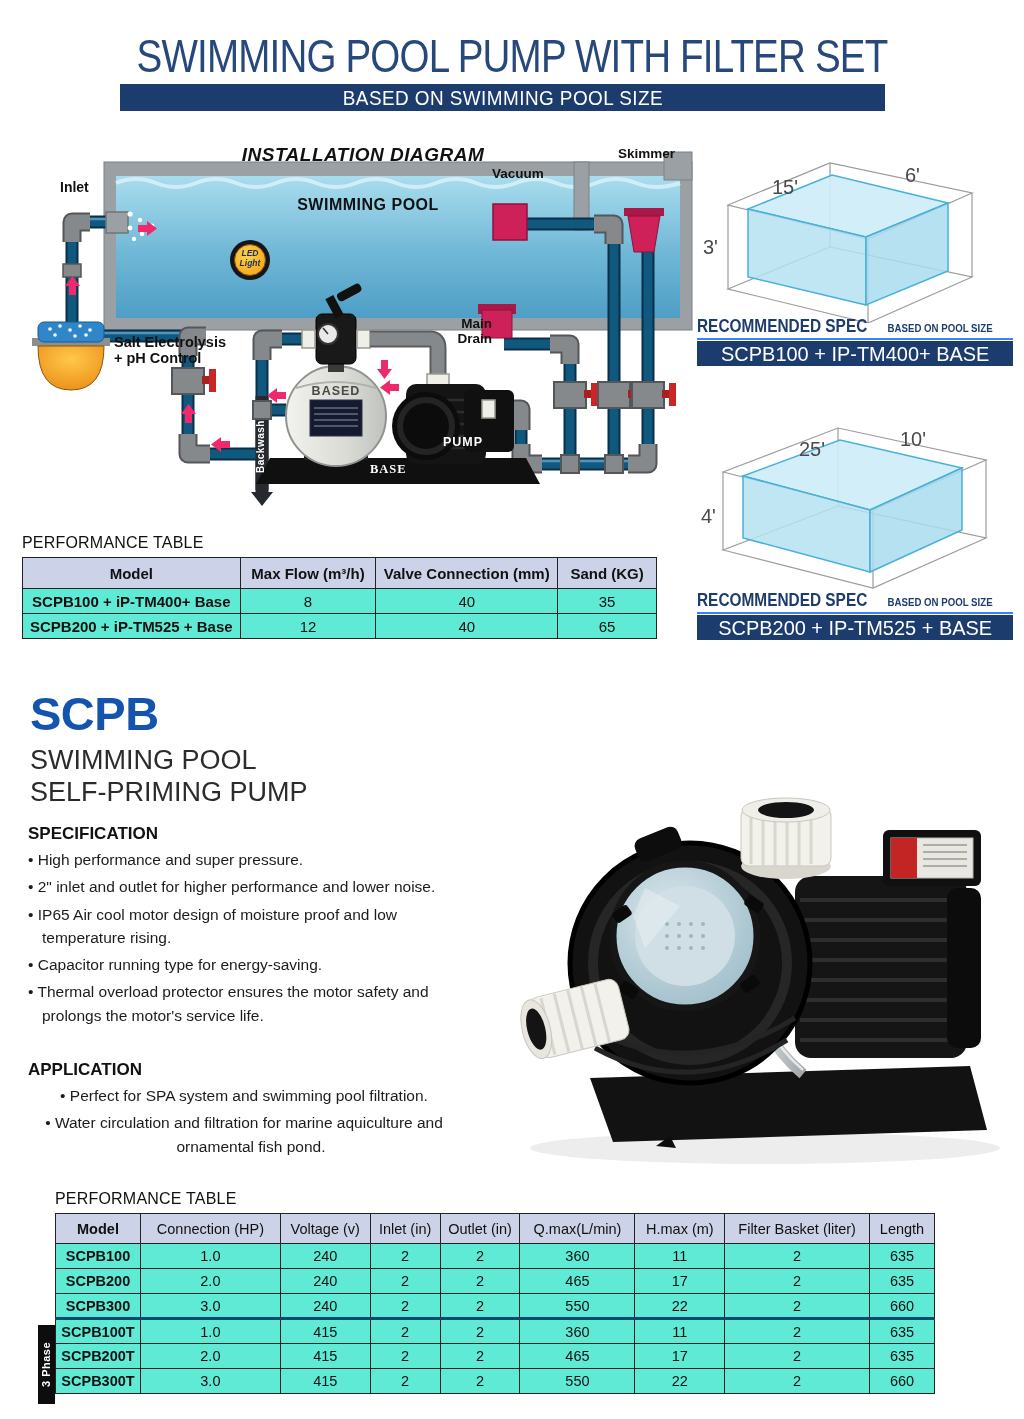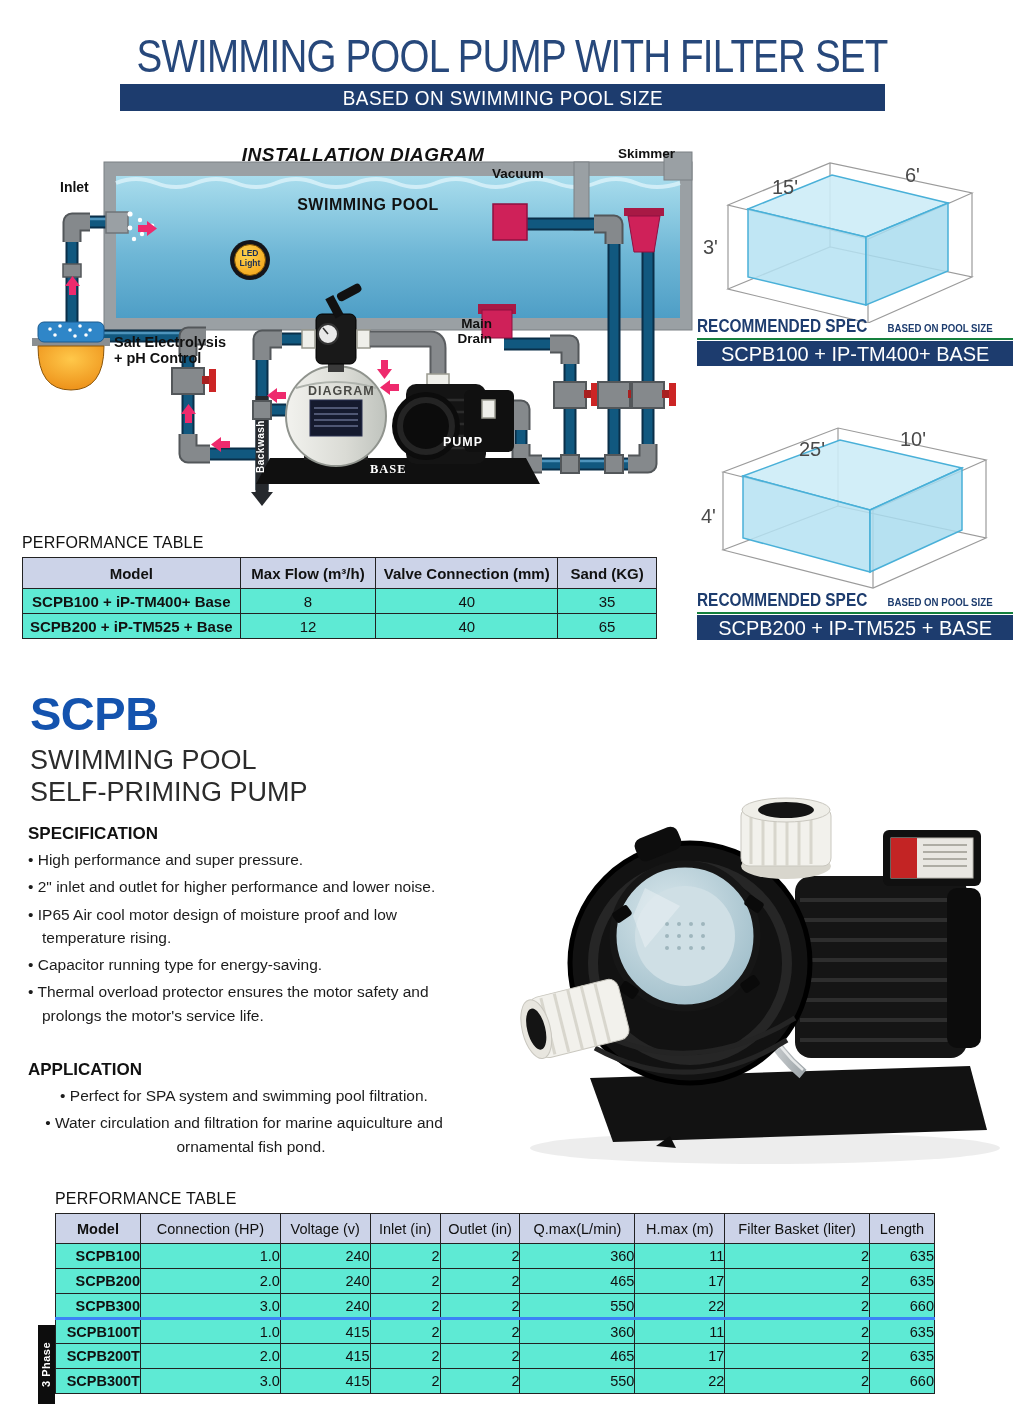--- a/index.html
+++ b/index.html
@@ -18,53 +18,53 @@
   .diagram { position:absolute; left:18px; top:138px; width:682px; height:402px; }
   .diagram svg { position:absolute; left:0; top:0; }
   .dlabel { position:absolute; color:#111; font-weight:700; white-space:pre-line; line-height:1.12; z-index:5; }
   .d-title { left:180px; top:6px; width:330px; text-align:center; font-size:19px; font-style:italic; letter-spacing:.5px; }
   .d-inlet { left:42px; top:42px; font-size:14px; }
   .d-pool { left:250px; top:58px; width:200px; text-align:center; font-size:16px; letter-spacing:.5px; }
   .d-vacuum { left:474px; top:28px; font-size:13.5px; }
   .d-skimmer { left:600px; top:8px; font-size:13.5px; }
   .d-maindrain { left:408px; top:178px; width:66px; text-align:right; font-size:13.5px; }
   .d-salt { left:96px; top:196px; font-size:14.5px; }
-  .d-led { left:213px; top:111px; width:38px; text-align:center; font-size:8.5px; color:#1b2f55; }
+  .d-led { left:213px; top:111px; width:38px; text-align:center; font-size:8.5px; color:#1b2f55;font-style:italic; }
   .d-filter { left:290px; top:246px; width:56px; text-align:center; font-size:12.5px; color:#4a4a46; letter-spacing:1px; }
   .d-pump { left:425px; top:297px; font-size:12.5px; color:#fff; letter-spacing:1px; }
   .d-base { left:352px; top:324px; font-size:12.5px; color:#fff; letter-spacing:1px;font-family:Liberation Serif, serif; }
   .d-backwash { left:237px; top:266px; height:86px; font-size:10px; color:#fff;
     writing-mode:vertical-rl; transform:rotate(180deg); text-align:center; letter-spacing:.5px; }
 
   
   .cube { position:absolute; }
   .dim { position:absolute; font-size:20px; color:#4a4a4a; z-index:4; }
   .spec-block { position:absolute; width:316px; }
-  .spec-head { color:#1d3c6e; border-bottom:2px solid #15803d; padding-bottom:1px; white-space:nowrap; }
+  .spec-head { color:#1d3c6e; border-bottom:2px solid #3b82f6; padding-bottom:1px; white-space:nowrap; }
   .spec-head .big { font-size:17.5px; font-weight:600; display:inline-block; transform:scaleX(.88); transform-origin:left; letter-spacing:0; }
   .spec-head .small { font-size:10.5px; font-weight:600; display:inline-block; transform:scaleX(.92); margin-left:-12px; }
   .spec-bar { margin-top:1px; background:#1d3c6e; color:#fff; height:25px; line-height:25px; text-align:center; font-size:21px; }
   .spec-bar span { display:inline-block; transform:scaleX(.95); }
 
   
   .tbl-title { font-size:16px; font-weight:400; color:#111; margin-bottom:5px; letter-spacing:.2px; }
   table.ptable { border-collapse:collapse; background:#5eead4; }
   .ptable th, .ptable td { border:1.6px solid #222; text-align:center; color:#111; }
   .ptable th { background:#ccd3e8; font-weight:700; }
   .ptable td:first-child { font-weight:700; }
   .tbl-1 { position:absolute; left:22px; top:534px; }
   .tbl-1 table { width:635px; }
   .tbl-1 th { font-size:15px; height:31px; }
   .tbl-1 td { font-size:15px; height:25px; }
   .tbl-2 { position:absolute; left:55px; top:1190px; }
   .tbl-2 table { width:880px; }
   .tbl-2 th { font-size:14.5px; height:30px; font-weight:400; }
   .tbl-2 th:first-child { font-weight:700; }
-  .tbl-2 td { font-size:14.5px; height:25px;text-align:right; }
-  .tbl-2 tbody.tphase tr:first-child td { border-top:3px solid #3b82f6; }
+  .tbl-2 td { font-size:14.5px; height:25px; }
+  .tbl-2 tbody.tphase tr:first-child td { border-top:3px solid #0c4a6e; }
   .tbl-wrap { position:relative; }
   .phase-strip { position:absolute; left:-17px; top:112px; width:17px; height:79px; background:#0d0d0d;
     color:#fff; writing-mode:vertical-rl; transform:rotate(180deg); text-align:center;
     font-size:11px; font-weight:700; line-height:17px; letter-spacing:.5px; }
 
   
   .prod-name { position:absolute; left:30px; top:686px; font-size:47px; font-weight:800; color:#1453ae; letter-spacing:-.5px; }
   .prod-tagline { position:absolute; left:30px; top:744px; font-size:27px; font-weight:400; color:#2b2b2b; white-space:pre-line; line-height:1.2; }
   .sec-head { position:absolute; left:28px; font-size:17px; font-weight:700; color:#111; }
   .sh-spec { top:824px; } .sh-app { top:1060px; }
@@ -326,21 +326,21 @@
     <div class="dlabel d-inlet">Inlet</div>
     <div class="dlabel d-pool">SWIMMING POOL</div>
     <div class="dlabel d-vacuum">Vacuum</div>
     <div class="dlabel d-skimmer">Skimmer</div>
     <div class="dlabel d-maindrain">Main
 Drain</div>
     <div class="dlabel d-salt">Salt Electrolysis
 + pH Control</div>
     <div class="dlabel d-led">LED
 Light</div>
-    <div class="dlabel d-filter">DIAGRAM</div>
+    <div class="dlabel d-filter">BASED</div>
     <div class="dlabel d-pump">PUMP</div>
     <div class="dlabel d-base">BASE</div>
     <div class="dlabel d-backwash">Backwash</div>
   </div>
 
   <svg class="cube" style="left:700px; top:153px;" width="316" height="170" viewBox="0 0 316 170">
     <g stroke="#9b9b9b" stroke-width="1.2" fill="none">
       <polygon points="28,52 130,10 272,40 168,86"></polygon>
       <polygon points="28,136 130,94 272,124 168,170"></polygon>
       <path d="M28,52 L28,136"></path>

